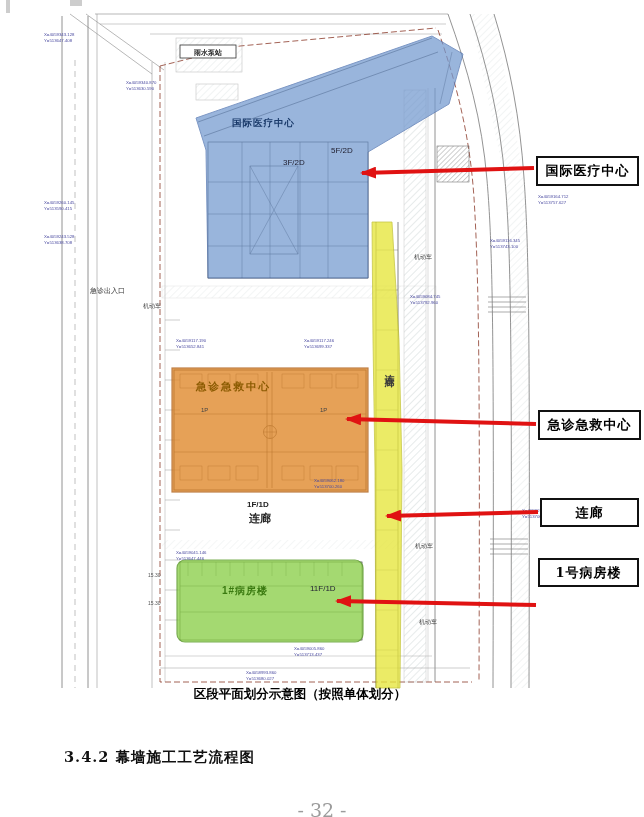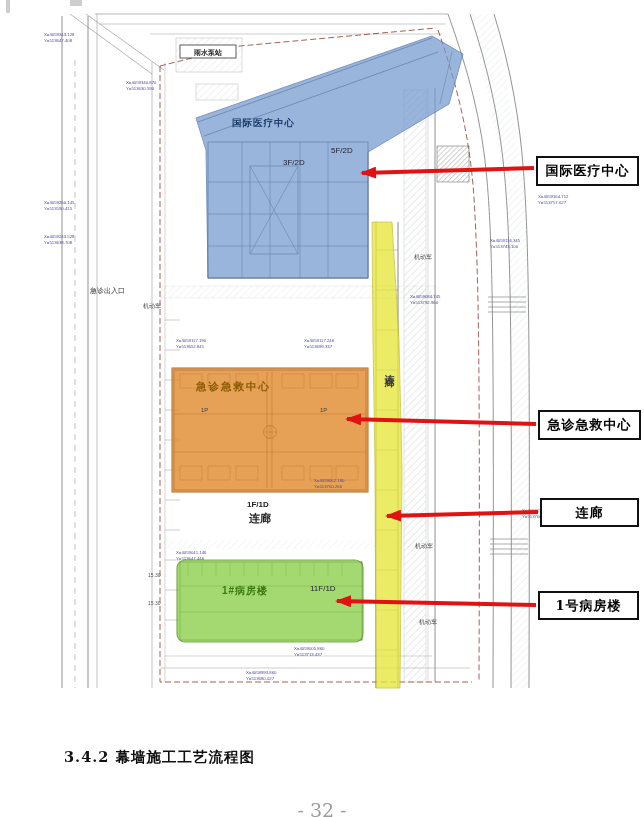--- a/index.html
+++ b/index.html
@@ -197,18 +197,19 @@
       <line x1="538" y1="512" x2="387" y2="516" stroke="#e01212"></line>
       <line x1="536" y1="605" x2="337" y2="601" stroke="#e01212"></line>
     </g>
   </svg>
 
   <div class="vtext">连廊</div>
 
   <div class="callout" style="left:536px;top:156px;width:99px;height:26px">国际医疗中心</div>
   <div class="callout" style="left:538px;top:410px;width:99px;height:26px">急诊急救中心</div>
   <div class="callout" style="left:540px;top:498px;width:95px;height:25px">连廊</div>
-  <div class="callout" style="left:538px;top:591px;width:97px;height:25px">1号病房楼</div>
-
+  <div class="callout" style="left:538px;top:558px;width:97px;height:25px">1号病房楼</div>
+
+  <div class="caption">区段平面划分示意图（按照单体划分）</div>
   <div class="heading">3.4.2  幕墙施工工艺流程图</div>
   <div class="pagenum">- 32 -</div>
 
 </div>
 
 </body></html>

